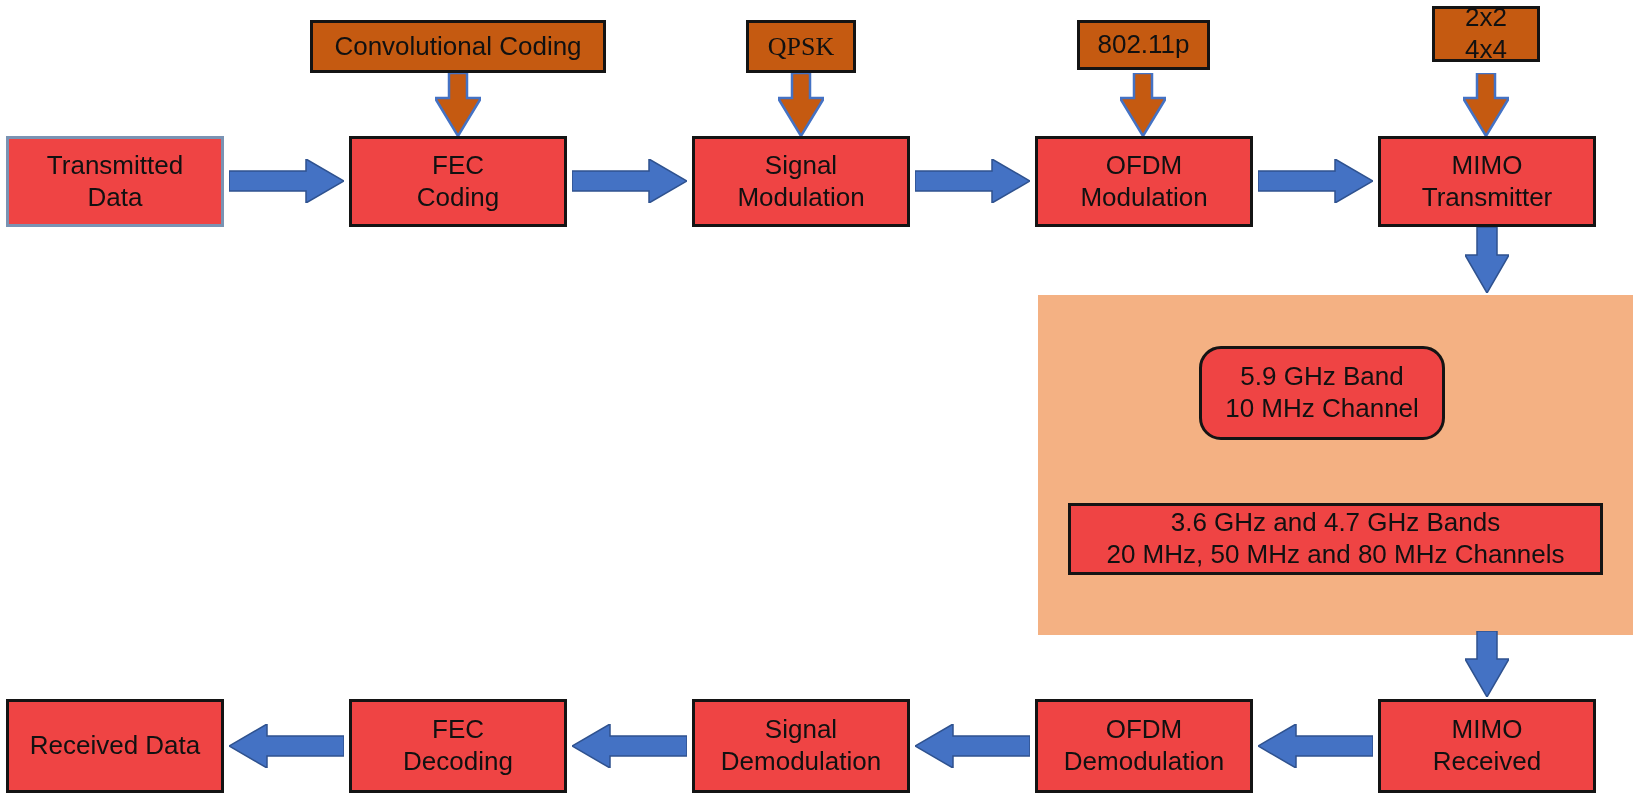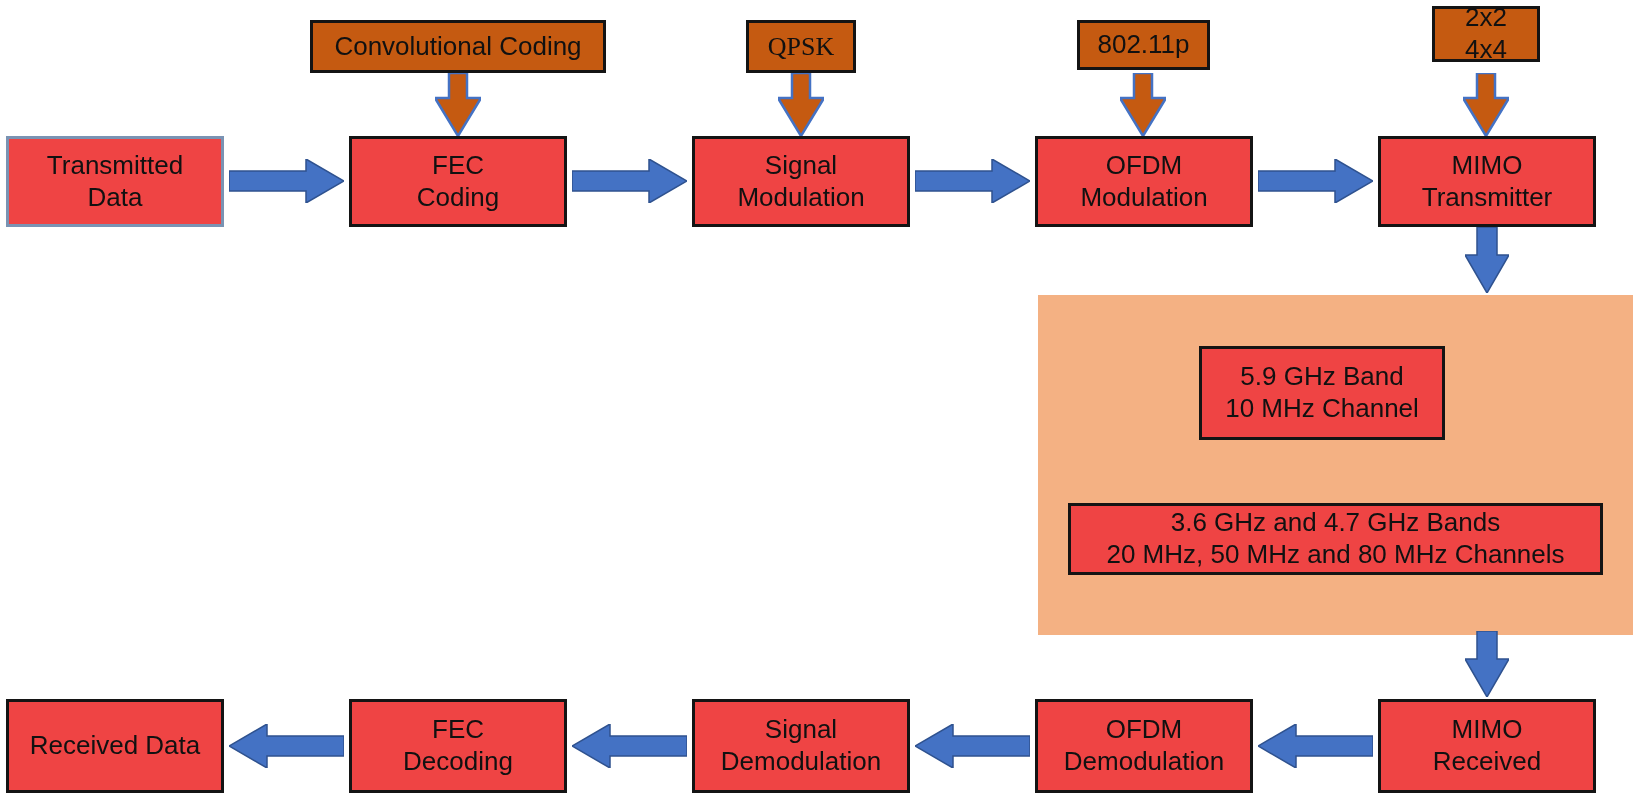--- a/index.html
+++ b/index.html
@@ -120,21 +120,21 @@
   <svg class="arrow" style="left:1258px; top:159px;" width="115" height="44" viewBox="0 0 115 44">
     <polygon points="0,12 77,12 77,0 115,22 77,44 77,32 0,32" fill="#4472C4" stroke="#2F528F" stroke-width="1.5"></polygon>
   </svg>
 
   <svg class="arrow" style="left:1465px; top:227px;" width="44" height="66" viewBox="0 0 44 66">
     <polygon points="12,0 32,0 32,28 44,28 22,66 0,28 12,28" fill="#4472C4" stroke="#2F528F" stroke-width="1.5"></polygon>
   </svg>
 
   <div class="channel-area" style="left:1038px; top:295px; width:595px; height:340px;"></div>
 
-  <div class="node process" style="left:1199px; top:346px; width:246px; height:94px;">
+  <div class="node process" style="left:1199px; top:346px; width:246px; height:94px;border-radius:22px;">
     <span class="line">5.9 GHz Band</span>
     <span class="line">10 MHz Channel</span>
   </div>
 
   <div class="node process" style="left:1068px; top:503px; width:535px; height:72px;">
     <span class="line">3.6 GHz and 4.7 GHz Bands</span>
     <span class="line">20 MHz, 50 MHz and 80 MHz Channels</span>
   </div>
 
   <svg class="arrow" style="left:1465px; top:631px;" width="44" height="66" viewBox="0 0 44 66">

